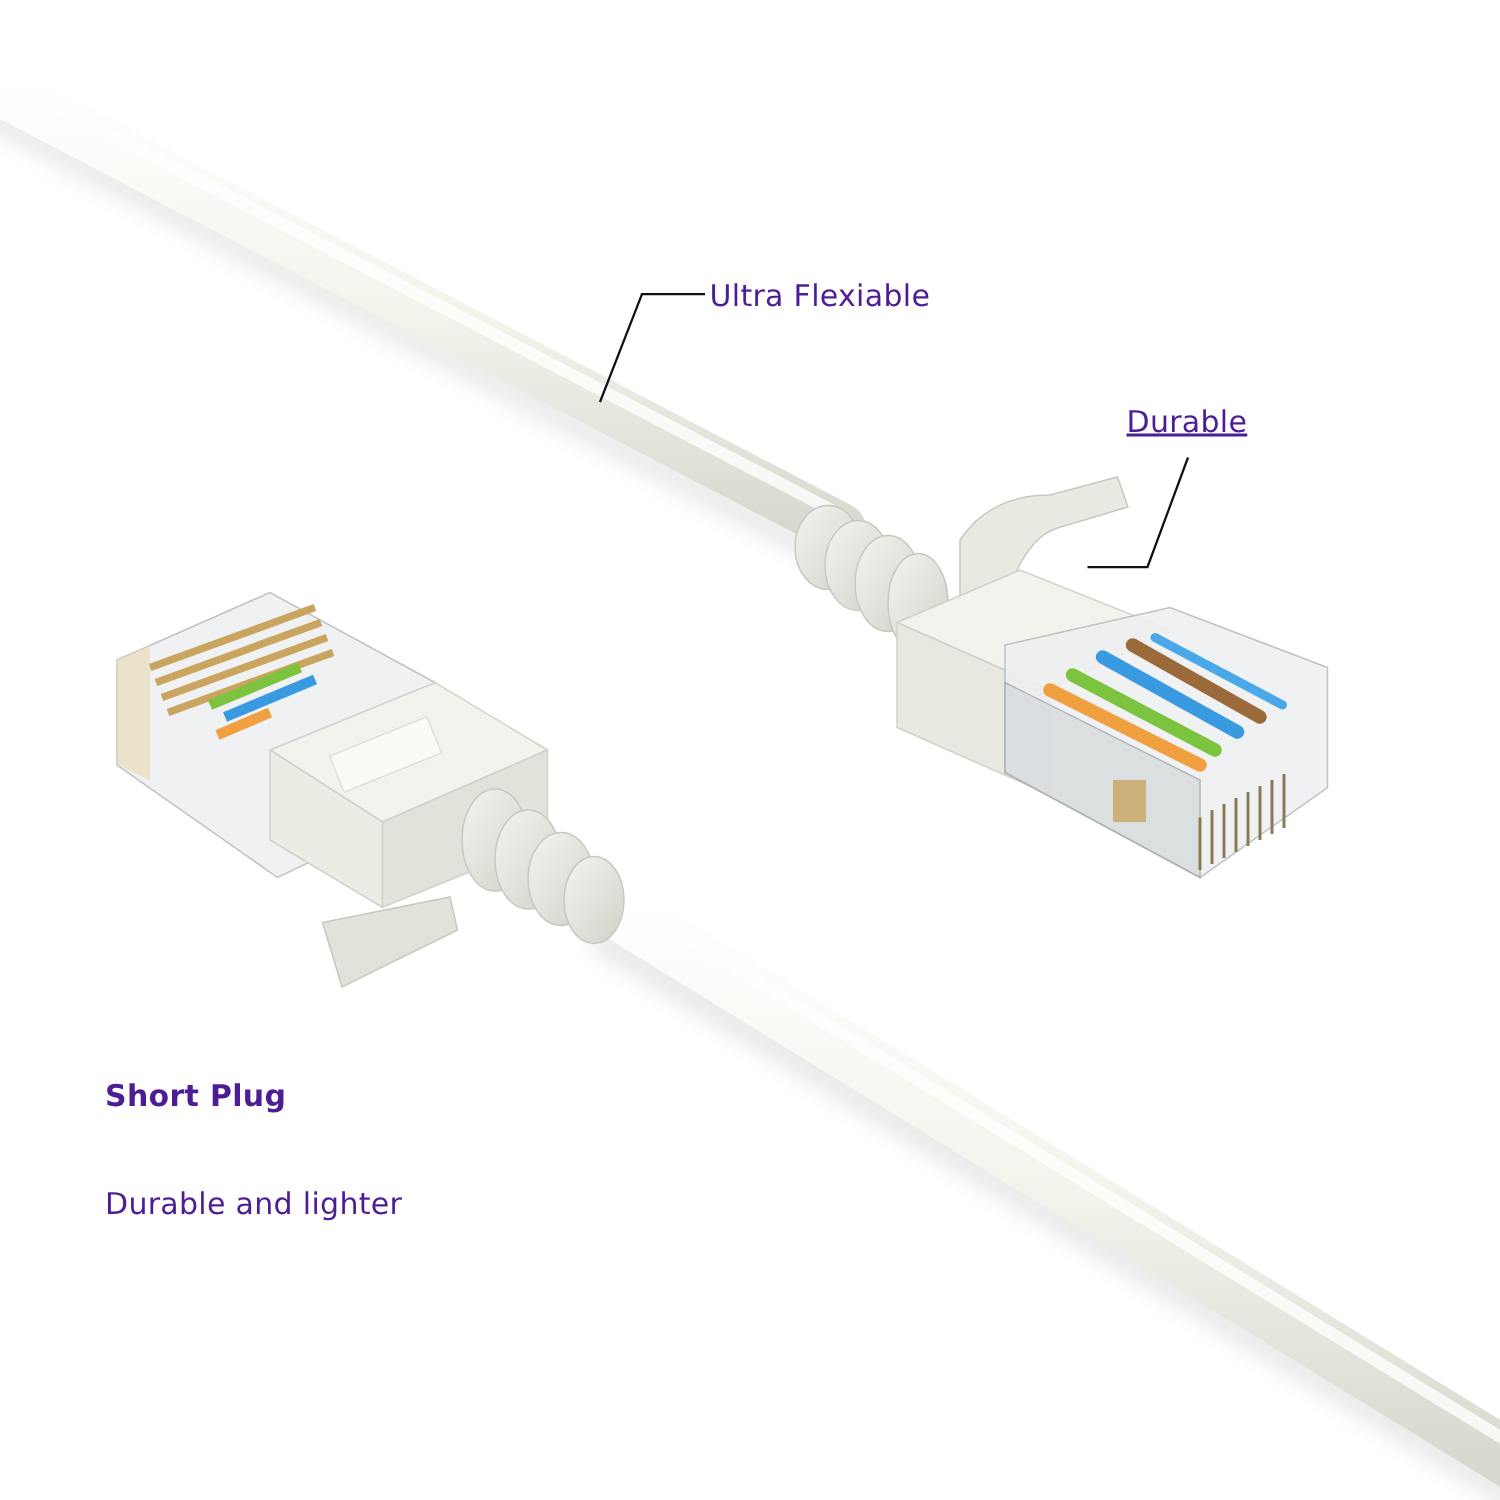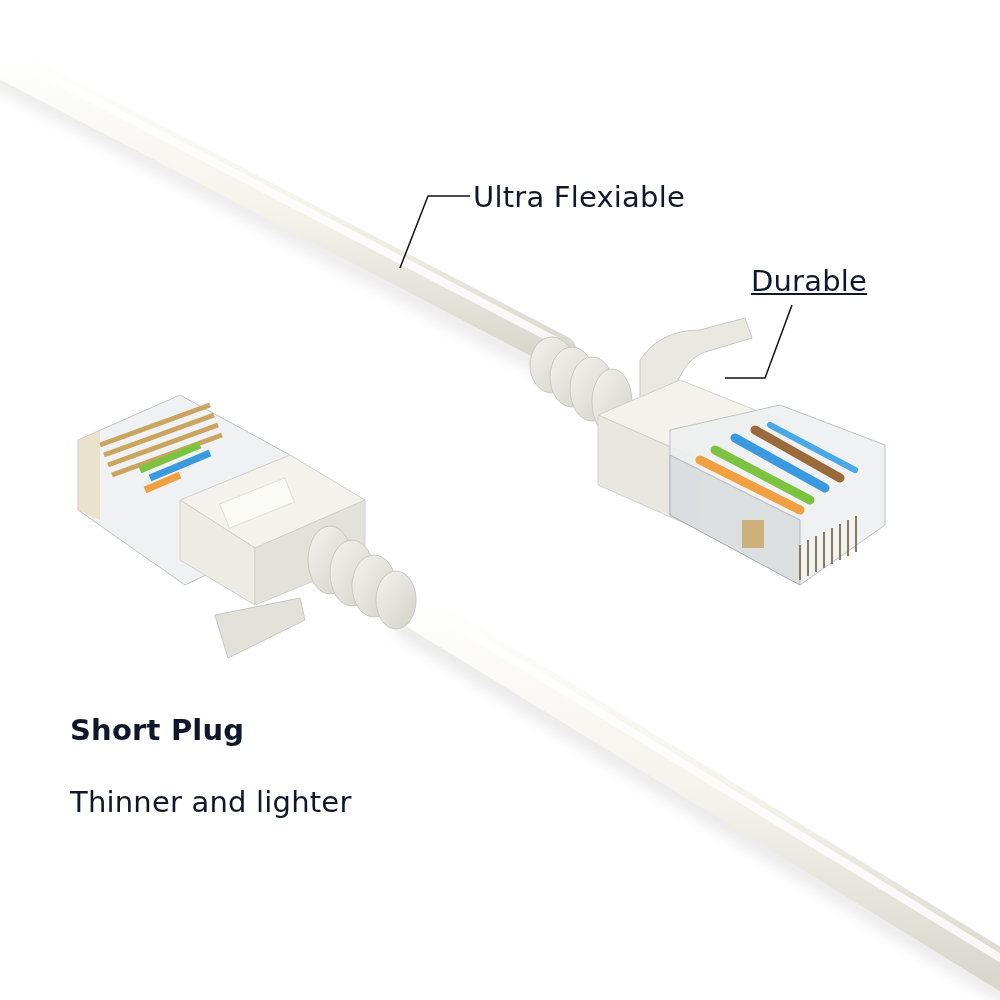--- a/index.html
+++ b/index.html
@@ -4,21 +4,21 @@
   <style>
     html, body { margin: 0; padding: 0; }
     body {
       width: 1000px; height: 1000px; overflow: hidden;
       background: #ffffff; position: relative;
       font-family: "DejaVu Sans", "Liberation Sans", sans-serif;
     }
     .stage { position: absolute; left: 0; top: 0; width: 1000px; height: 1000px; }
     .stage svg { position: absolute; left: 0; top: 0; }
     .label {
-      position: absolute; color: #0f172a; font-size: 29px; line-height: 32px;
+      position: absolute; color: #4c1d95; font-size: 20px; line-height: 32px;
       white-space: nowrap; letter-spacing: 0.2px;
     }
     #label-ultra { left: 473px; top: 181px; }
     #label-durable { left: 751px; top: 265px; text-decoration: underline; }
     #label-short { left: 70px; top: 714px; font-weight: bold; }
     #label-thinner { left: 70px; top: 786px; }
   </style>
 </head>
 <body>
 
@@ -123,14 +123,14 @@
 
     <g stroke="#111111" stroke-width="1.5" fill="none">
       <polyline points="400,268 428,196 470,196"></polyline>
       <polyline points="792,305 765,378 725,378"></polyline>
     </g>
   </svg>
 
   <div id="label-ultra" class="label">Ultra Flexiable</div>
   <div id="label-durable" class="label">Durable</div>
   <div id="label-short" class="label">Short Plug</div>
-  <div id="label-thinner" class="label">Thinner and lighter</div>
+  <div id="label-thinner" class="label">Durable and lighter</div>
 </div>
 
 </body></html>

